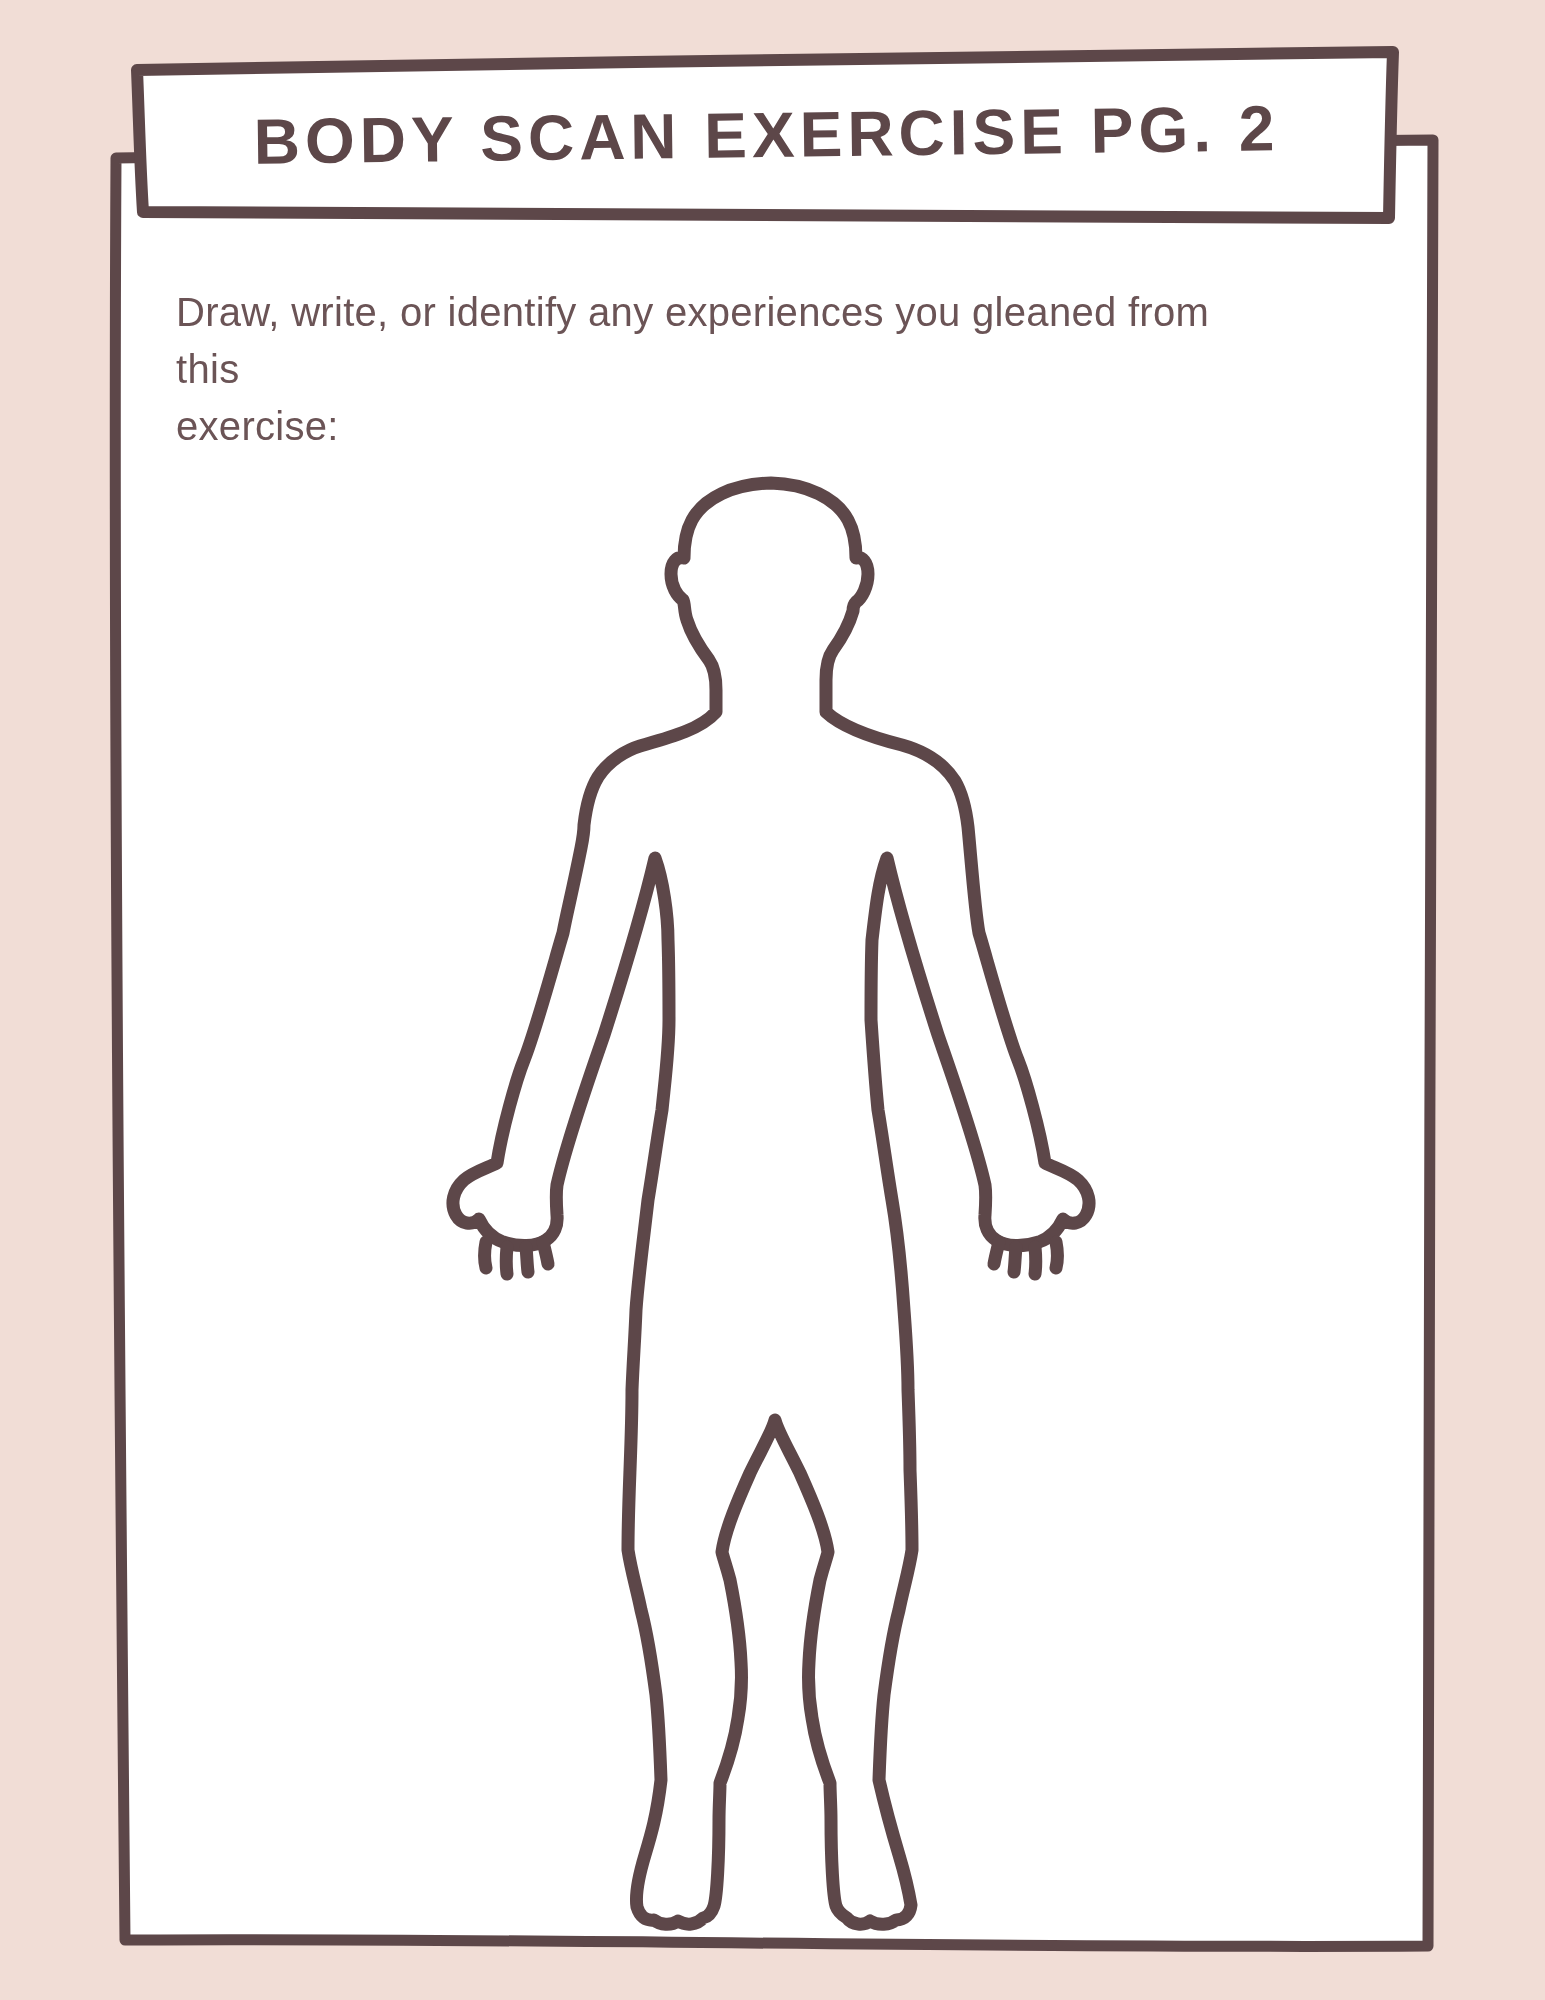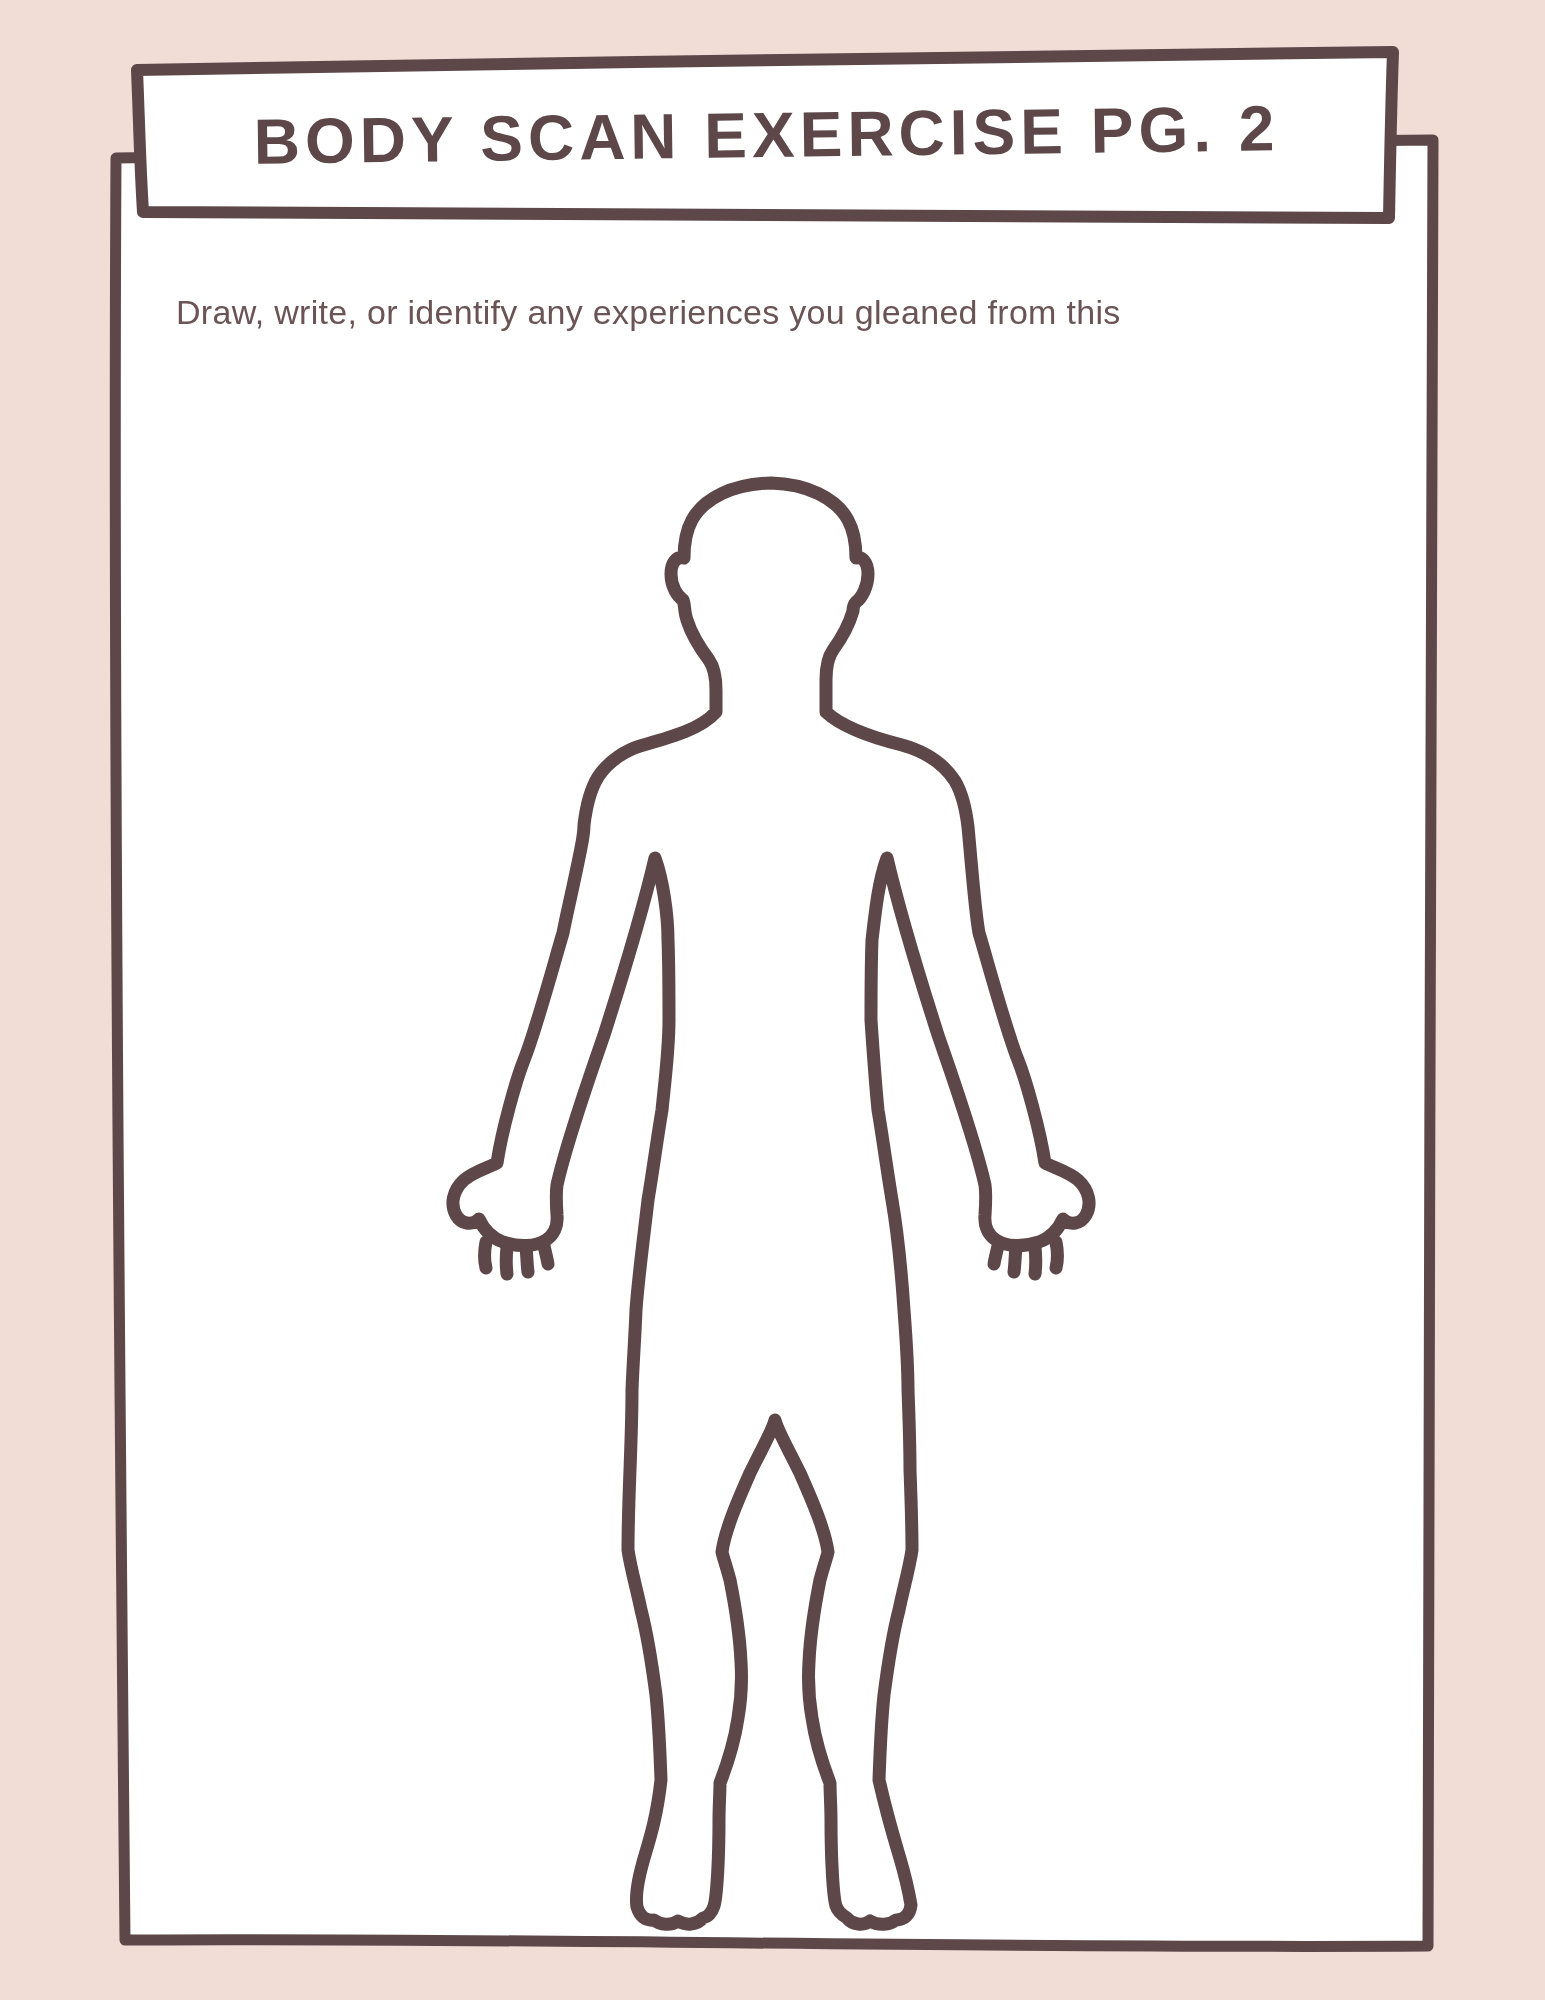--- a/index.html
+++ b/index.html
@@ -30,21 +30,21 @@
     left: 140px; top: 52px; width: 1253px; height: 166px;
     display: flex; align-items: center; justify-content: center;
     transform: rotate(-0.75deg);
     font-size: 64px; font-weight: bold; letter-spacing: 5px;
     color: var(--ink);
     white-space: nowrap;
   }
   #instruction {
     position: absolute;
     left: 176px; top: 284px; width: 1100px;
-    font-size: 34px; line-height: 57px; letter-spacing: 0.3px;
+    font-size: 40px; line-height: 57px; letter-spacing: 0.3px;
     color: var(--instruction-text);
   }
   .instruction-line { display: block; }
 </style>
 </head>
 <body>
 
 <svg id="scene" width="1545" height="2000" viewBox="0 0 1545 2000" xmlns="http://www.w3.org/2000/svg">
 
   <path class="card-shape" d="M 116,158
@@ -172,13 +172,14 @@
       <path d="M 1016,1247 C 1015,1257 1015,1265 1014,1272"></path>
       <path d="M 999,1242 C 997,1250 995,1258 994,1264"></path>
     </g>
   </g>
 </svg>
 
 <div id="banner-title">BODY SCAN EXERCISE PG. 2</div>
 
 <div id="instruction">
   <span class="instruction-line">Draw, write, or identify any experiences you gleaned from this</span>
+  <span class="instruction-line">exercise:</span>
 </div>
 
 </body></html>

